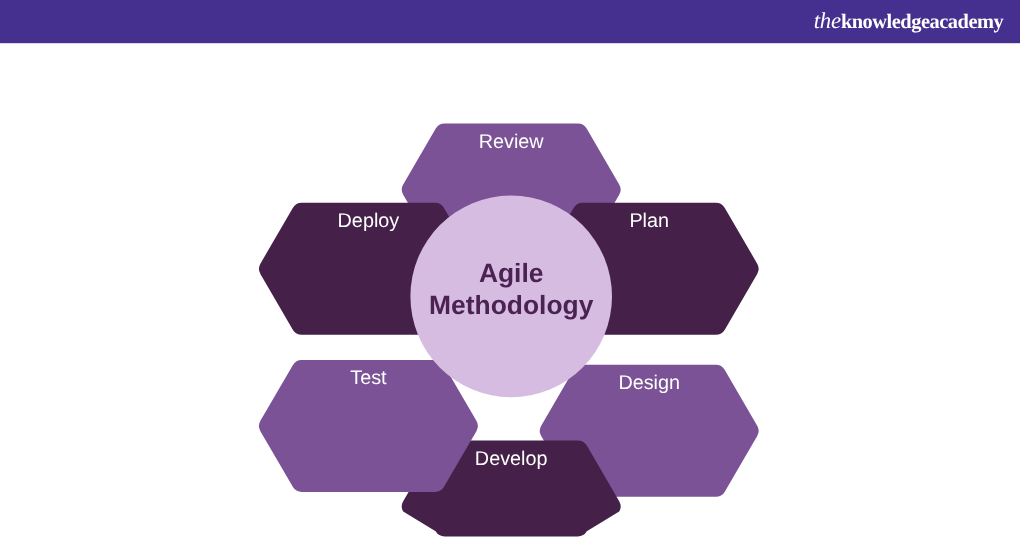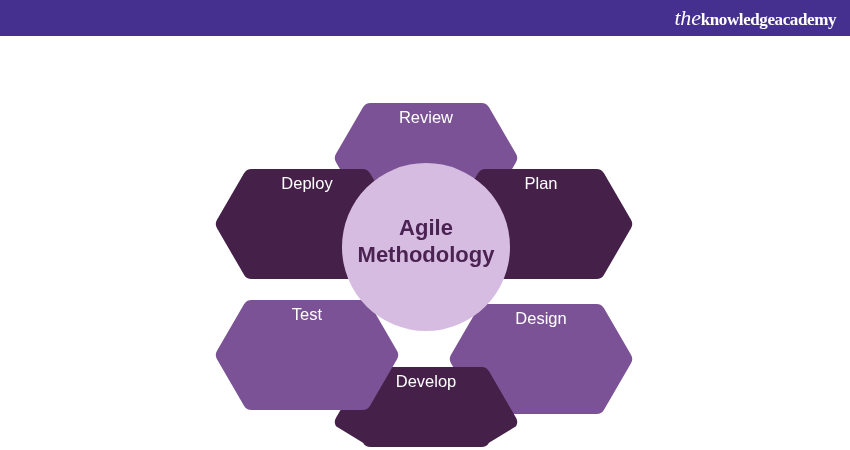--- a/index.html
+++ b/index.html
@@ -30,21 +30,21 @@
     right: 14px;
     top: 50%;
     transform: translateY(-50%);
     color: #ffffff;
     white-space: nowrap;
     font-family: "Liberation Serif", serif;
     line-height: 1;
   }
   #brand-logo .brand-the {
     font-style: italic;
-    font-size: 22px;
+    font-size: 19px;
     letter-spacing: -0.2px;
   }
   #brand-logo .brand-main {
     font-size: 17px;
     font-weight: 700;
     letter-spacing: -0.4px;
   }
 
   
   #diagram-stage {

